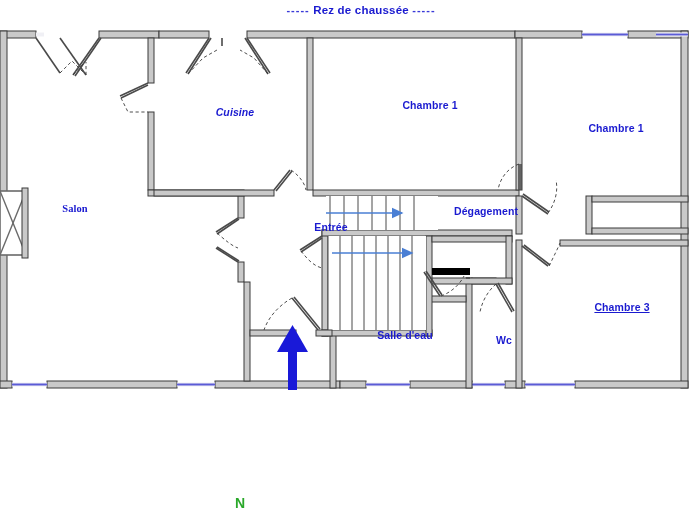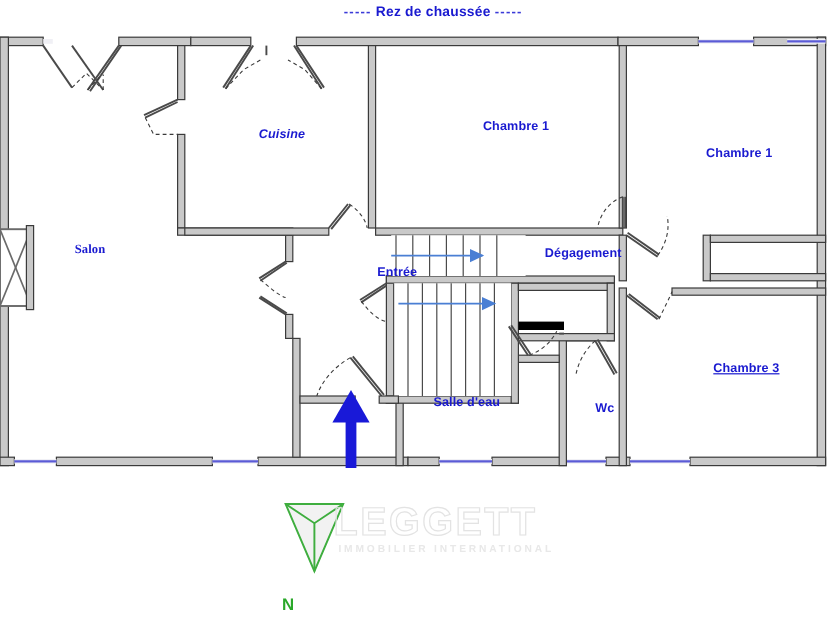--- a/index.html
+++ b/index.html
@@ -349,28 +349,19 @@
 
   </svg>
 
   <div class="room-label" style="left:75px;  top:208px;font-family:Liberation Serif, serif;">Salon</div>
   <div class="room-label" style="left:235px; top:112px;font-style:italic;">Cuisine</div>
   <div class="room-label" style="left:430px; top:105px;">Chambre 1</div>
   <div class="room-label" style="left:616px; top:128px;">Chambre 1</div>
   <div class="room-label" style="left:622px; top:307px;text-decoration:underline;">Chambre 3</div>
   <div class="room-label" style="left:295px; top:227px;margin-left:36px;">Entrée</div>
   <div class="room-label" style="left:486px; top:211px;">Dégagement</div>
-  <div class="room-label" style="left:389px; top:335px;">Salle d'eau</div>
+  <div class="room-label" style="left:405px; top:335px;">Salle d'eau</div>
   <div class="room-label" style="left:504px; top:340px;">Wc</div>
 
-  <div class="watermark">
-    <svg width="60" height="70" style="position:absolute;left:0;top:0;">
-      <path d="M6,10 L54,10 L30,66 z" fill="#f2f2f2" stroke="#3fae3f" stroke-width="1.6"></path>
-      <path d="M6,10 L30,26 L54,10" fill="none" stroke="#3fae3f" stroke-width="1.6"></path>
-      <path d="M30,26 L30,66" fill="none" stroke="#3fae3f" stroke-width="1.6"></path>
-    </svg>
-    <div class="wm-text">LEGGETT</div>
-    <div class="wm-sub">IMMOBILIER INTERNATIONAL</div>
-  </div>
 
   <div class="north-label">N</div>
 
 </div>
 
 </body></html>

